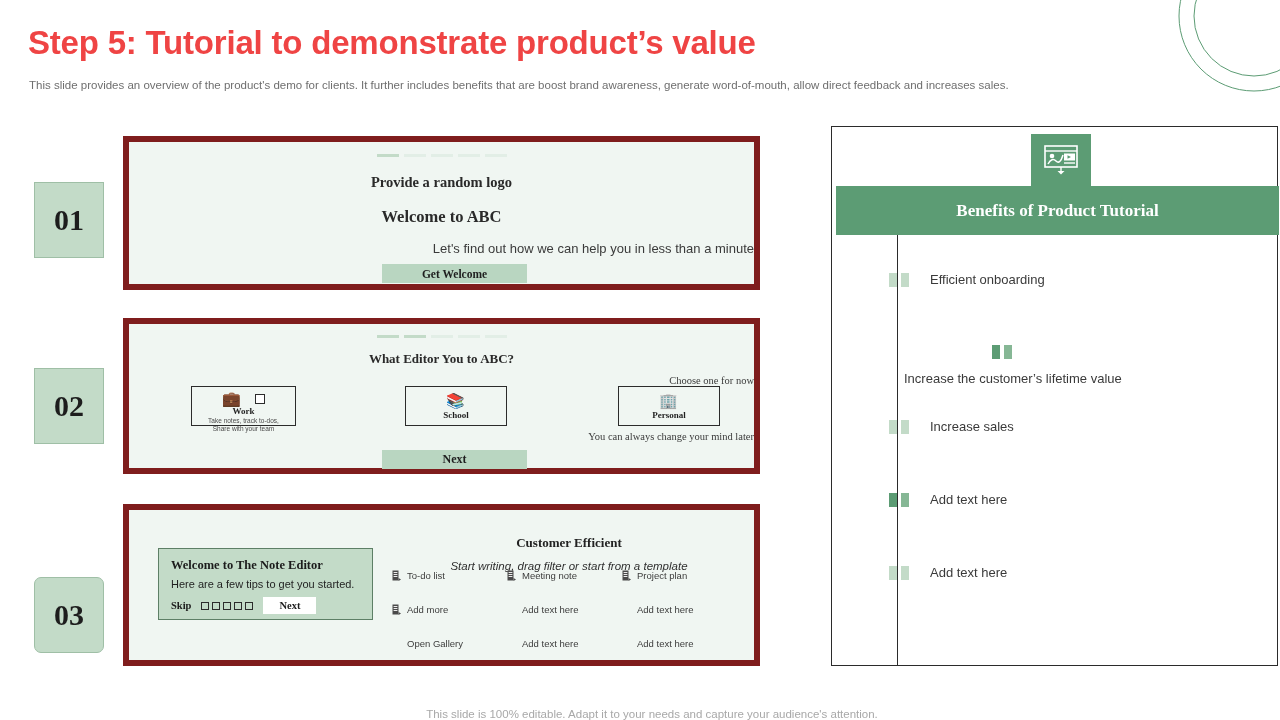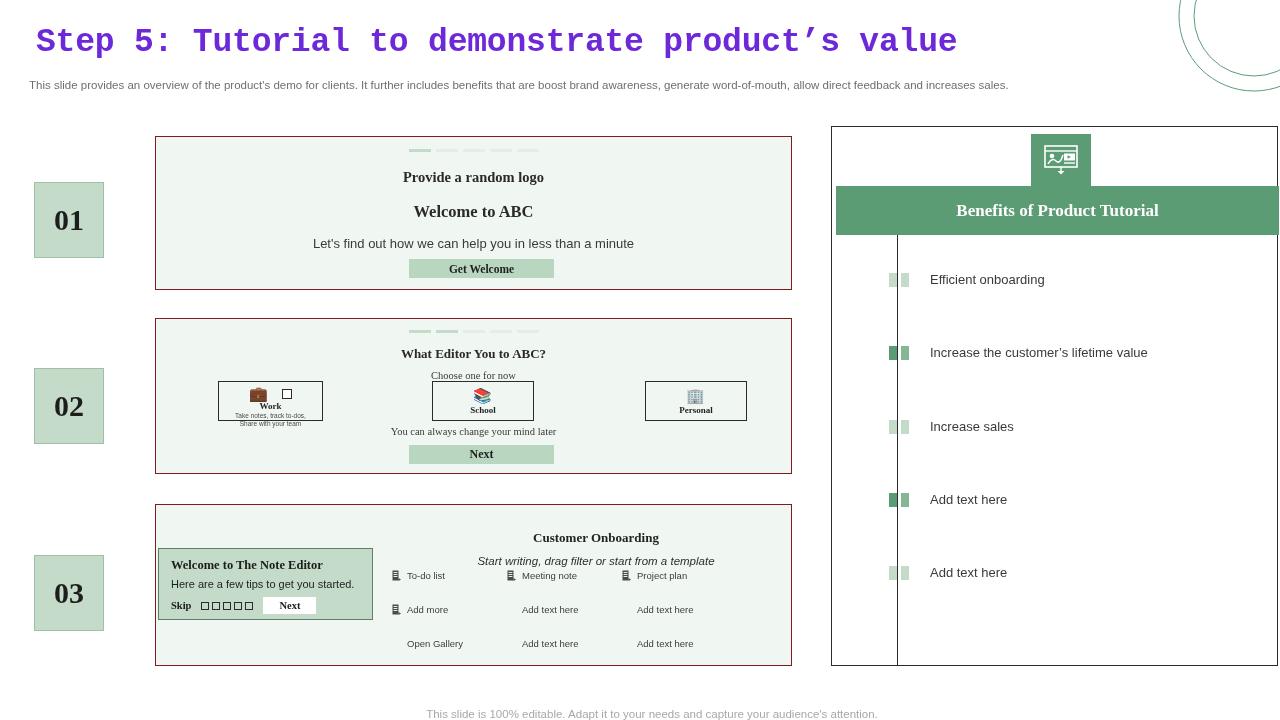--- a/index.html
+++ b/index.html
@@ -10,53 +10,53 @@
     overflow: hidden;
   }
   .slide { position: relative; width: 1280px; height: 720px; background: #fff; }
 
   
   .deco { position: absolute; top: 0; right: 0; width: 150px; height: 115px; overflow: hidden; pointer-events: none; }
   .deco svg { display: block; }
 
   
   .page-title {
-    position: absolute; left: 36px; top: 24px;
-    font-family: Liberation Mono, monospace;
-    font-size: 33px; font-weight: bold; color: #6d28d9;
+    position: absolute; left: 28px; top: 24px;
+    font-family: Liberation Sans, sans-serif;
+    font-size: 33px; font-weight: bold; color: #ef4444;
     letter-spacing: -0.2px;
   }
   .page-subtitle {
     position: absolute; left: 29px; top: 78px; width: 1040px;
     font-size: 11.5px; color: #6f6f6f; line-height: 1.35;
     font-family: "Liberation Sans", sans-serif;
   }
 
   
   .step-badge {
     position: absolute; width: 70px; height: 76px;
     background: #c3dbc8; border: 1px solid #9fbfa6;
     display: flex; align-items: center; justify-content: center;
     font-family: "Liberation Serif", serif;
     font-size: 30px; font-weight: bold; color: #1d1d1d;
   }
   .card {
-    position: absolute; background: #f0f6f2; border: 1px solid #7f1d1d; margin-left: 32px;
+    position: absolute; background: #f0f6f2; border: 6px solid #7f1d1d;
   }
 
   
   .segbar { display: flex; gap: 5px; justify-content: center; }
   .seg { width: 22px; height: 3px; background: #e2eee6; }
   .seg.on { background: #c3dbc8; }
 
   .c-title {
     font-family: "Liberation Serif", serif;
     font-weight: bold; color: #2a2a2a; text-align: center;
   }
-  .c-sub { text-align: center; color: #3a3a3a; }
+  .c-sub { text-align: right; color: #3a3a3a; }
 
   .btn-green {
     background: #b9d6c1; border: none; display: flex;
     align-items: center; justify-content: center;
     font-family: "Liberation Serif", serif; font-weight: bold; color: #1f1f1f;
   }
 
   
   .opt {
     position: absolute; border: 1px solid #2b2b2b; background: #f0f6f2;
@@ -212,27 +212,27 @@
     <div class="opt" style="left:489px; top:62px; width:102px; height:40px;">
       <span class="opt-ico">🏢</span>
       <div class="opt-label">Personal</div>
     </div>
 
     <div class="c-sub" style="position:absolute; left:0; top:107px; width:100%; font-size:10.5px; font-family:'Liberation Serif',serif;">You can always change your mind later</div>
 
     <div class="btn-green" style="position:absolute; left:253px; top:126px; width:145px; height:19px; font-size:12px;">Next</div>
   </div>
 
-  <div class="step-badge" style="left:34px; top:555px;">
+  <div class="step-badge" style="left:34px; top:577px;border-radius:7px;">
     <span>03</span>
   </div>
 
   <div class="card" style="left:123px; top:504px; width:637px; height:162px;">
 
-    <div class="onb-title" style="position:absolute; left:270px; top:25px; width:340px;">Customer Onboarding</div>
+    <div class="onb-title" style="position:absolute; left:270px; top:25px; width:340px;">Customer Efficient</div>
     <div class="onb-sub" style="position:absolute; left:270px; top:44px; width:340px;font-style:italic;">Start writing, drag filter or start from a template</div>
   </div>
 
   <div class="note-panel" style="left:158px; top:548px; width:215px; height:72px;">
     <div class="note-h">Welcome to The Note  Editor</div>
     <div class="note-p">Here are a few tips to get you started.</div>
     <div class="note-row">
       <span class="skip">Skip</span>
       <span class="dots">
         <i class="dot"></i>
@@ -328,21 +328,21 @@
   <div class="vline"></div>
 
   <div class="b-item" style="top:272px;">
     <span class="b-mark">
       <i class="a" style="background:#c3dbc8;"></i>
         <i class="b" style="background:#c3dbc8;"></i>
     </span>
     <span class="b-text">Efficient onboarding</span>
   </div>
 
-  <div class="b-item" style="top:345px;">
+  <div class="b-item" style="top:345px;flex-direction:column;">
     <span class="b-mark">
       <i class="a" style="background:#5c9c74;"></i>
         <i class="b" style="background:#86b795;"></i>
     </span>
     <span class="b-text">Increase the customer’s lifetime value</span>
   </div>
 
   <div class="b-item" style="top:419px;">
     <span class="b-mark">
       <i class="a" style="background:#c3dbc8;"></i>

